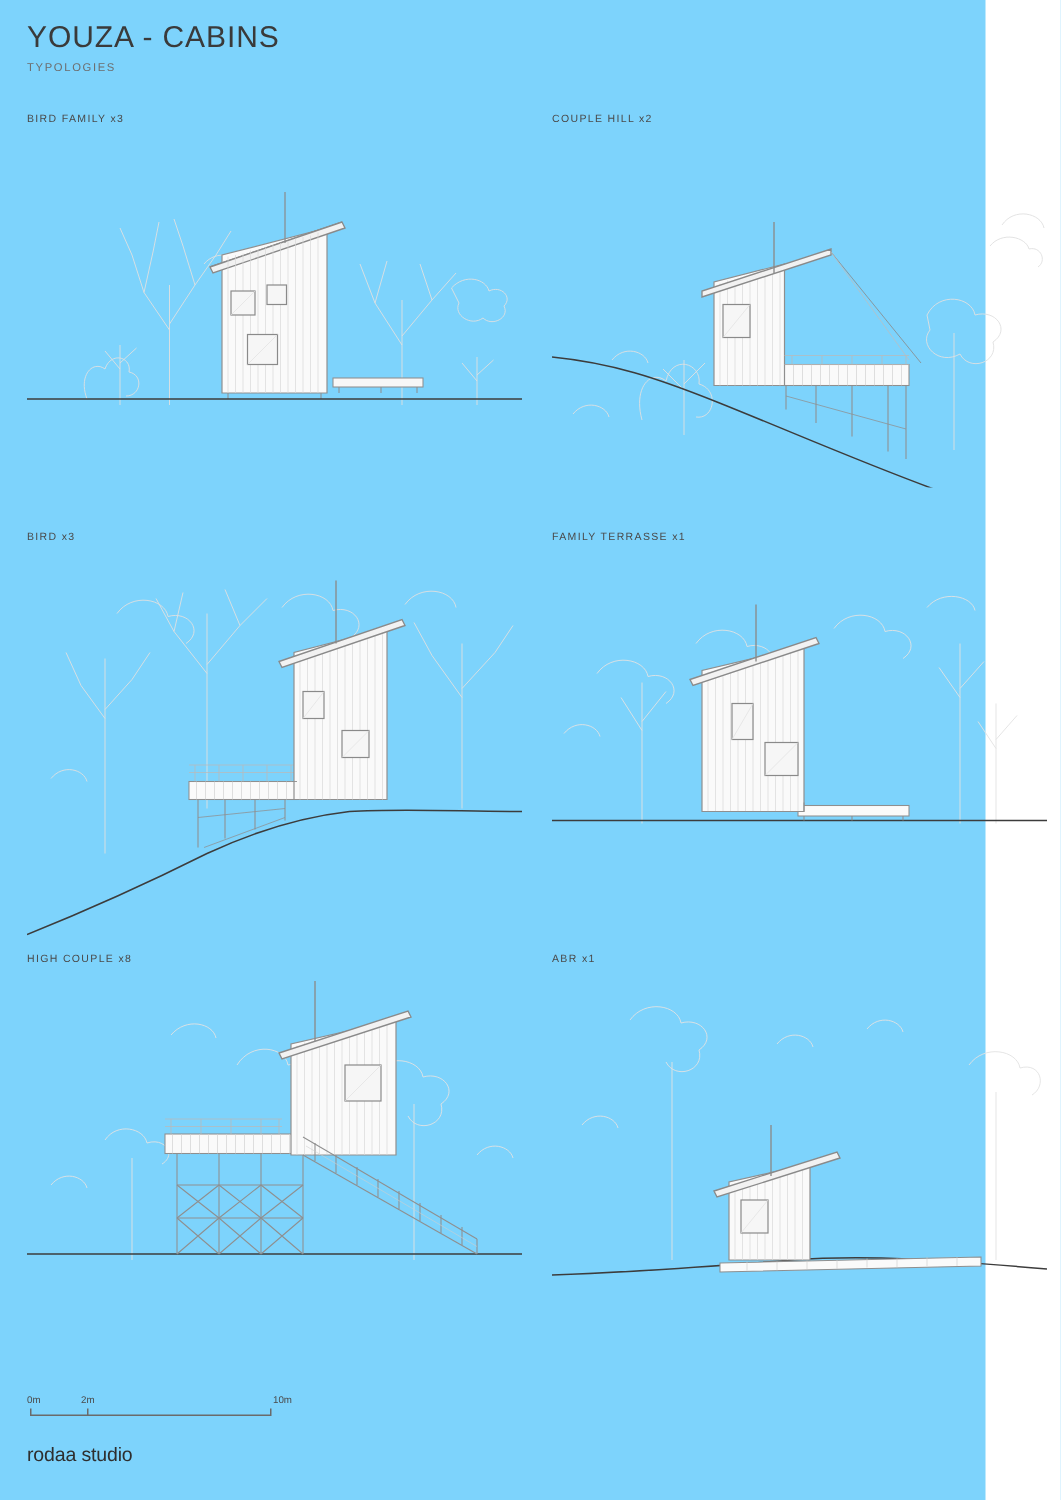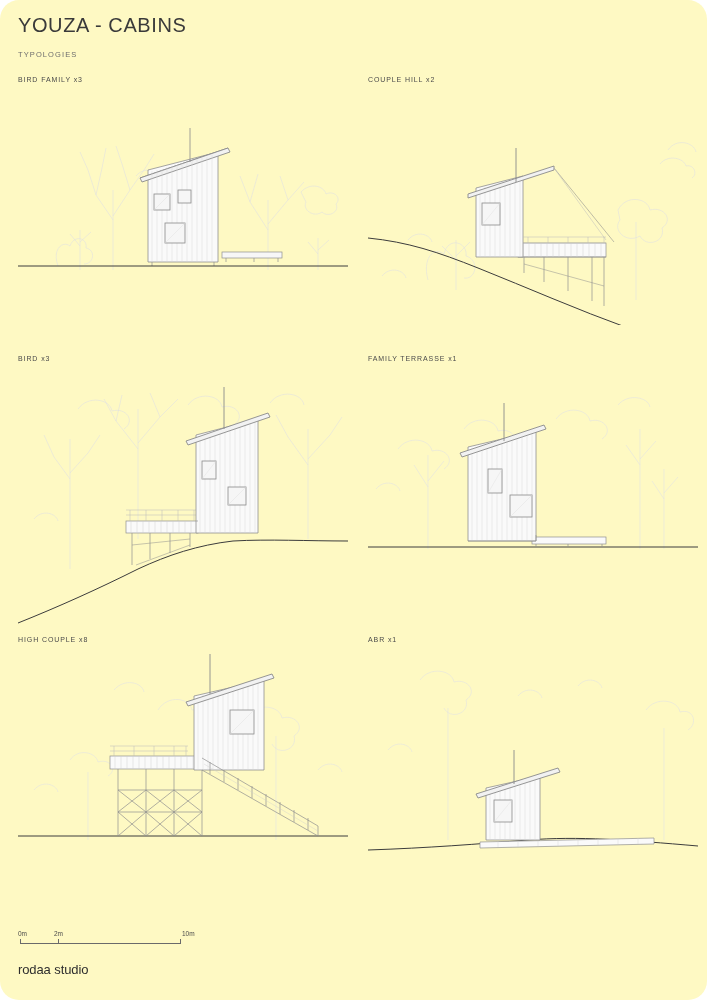--- a/index.html
+++ b/index.html
@@ -11,43 +11,42 @@
     width: 707px;
     height: 1000px;
     font-family: "Liberation Sans", sans-serif;
     color: #3d3d3d;
     position: relative;
     overflow: hidden;
   }
   .sheet {
     position: absolute;
     left: 0; top: 0;
-    width: 707px;
+    width: 657px;
     height: 1000px;
-    background: #fef9c3;
-    border-radius: 19px;
+    background: #7dd3fc;
   }
   
   .header {
     position: absolute;
     left: 18px;
     top: 14px;
   }
   .title {
     font-size: 20px;
     font-weight: 400;
     letter-spacing: 0.6px;
     color: #3a3a3a;
     white-space: nowrap;
   }
   .subtitle {
     font-size: 7.5px;
     letter-spacing: 1.1px;
     color: #6d6d6d;
-    margin-top: 13px;
+    margin-top: 3px;
   }
   
   .panel {
     position: absolute;
     width: 330px;
     height: 255px;
   }
   .panel-label {
     position: absolute;
     left: 0;

